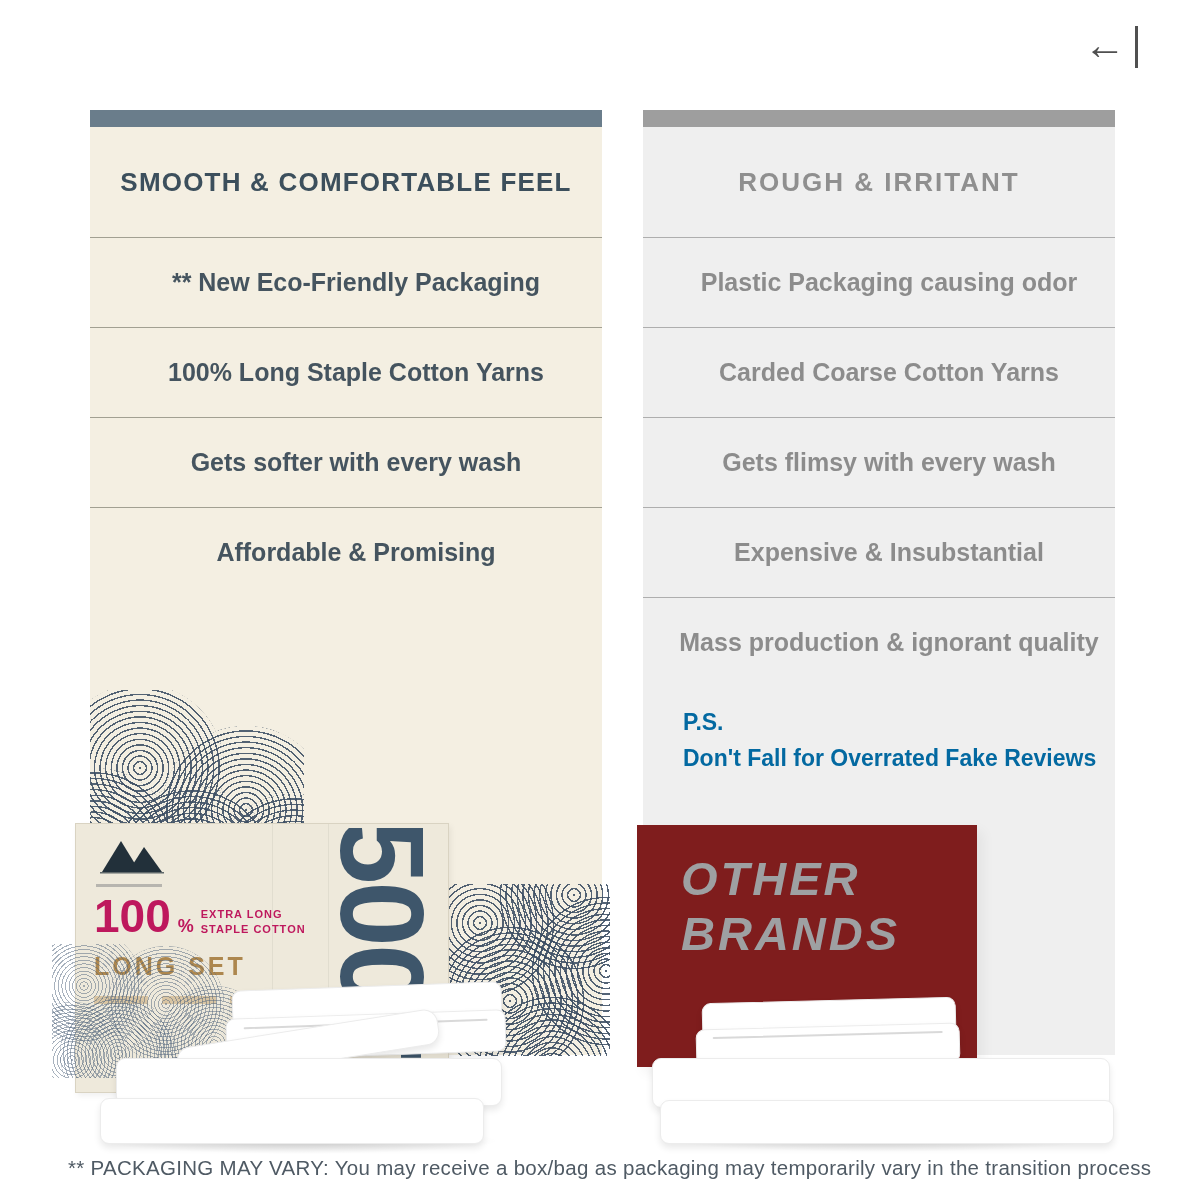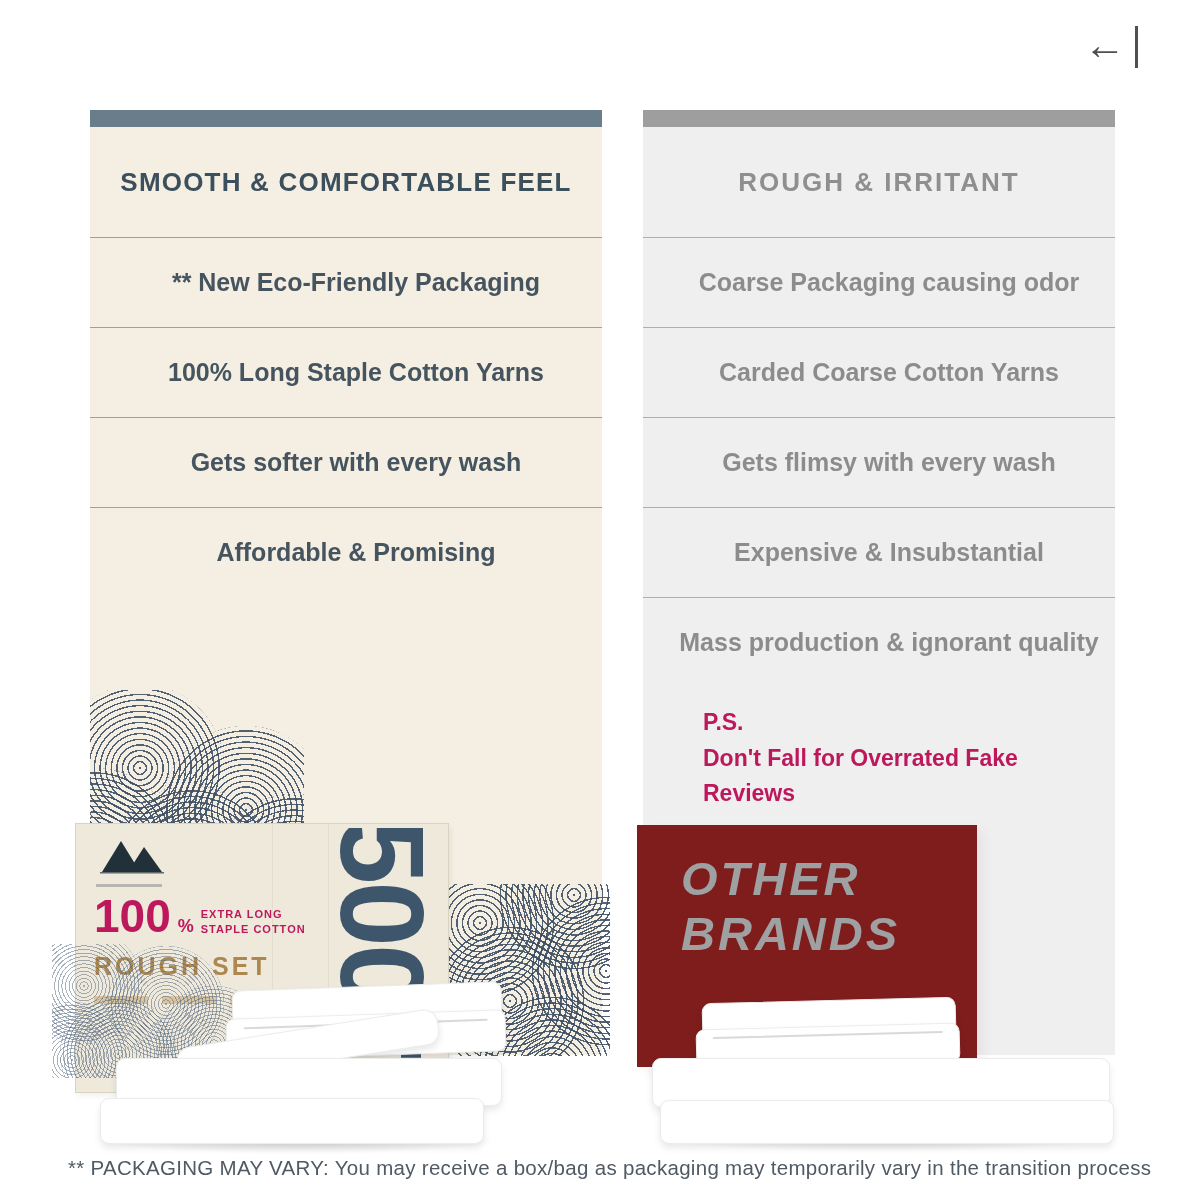--- a/index.html
+++ b/index.html
@@ -22,21 +22,21 @@
   .col-right .accent-bar{background:#9e9e9e;}
   .hdr{margin-top:17px;height:110px;display:flex;align-items:center;justify-content:center;
        font-weight:700;font-size:26px;}
   .col-left  .hdr{color:#3c4f5c;letter-spacing:1.2px;}
   .col-right .hdr{color:#8f8f8f;letter-spacing:2px;}
   .row{height:89px;display:flex;align-items:center;justify-content:center;
        font-size:25px;text-align:left;padding-left:20px;}
   .col-left  .row{border-top:1px solid rgba(95,95,80,.55);color:#45545f;font-weight:600;}
   .col-right .row{border-top:1px solid rgba(120,120,120,.55);color:#8c8c8c;font-weight:600;}
 
-  .ps{margin:18px 0 0 60px;color:#be185d;line-height:1.55;}
+  .ps{margin:18px 0 0 40px;color:#0369a1;line-height:1.55;}
   .ps .ps-label{font-size:23px;font-weight:700;}
   .ps .ps-text{font-size:23px;font-weight:600;}
 
   
   .deco{position:absolute;overflow:hidden;}
   .ring{position:absolute;border-radius:50%;opacity:.88;
         background:repeating-radial-gradient(circle,#3c4e63 0 1.4px,transparent 1.4px 5.6px);}
   .ring.big{width:168px;height:168px;}
   .ring.mid{width:150px;height:150px;}
   .ring.fine{width:116px;height:116px;opacity:.5;
@@ -96,21 +96,21 @@
     <div class="hdr">SMOOTH &amp; COMFORTABLE FEEL</div>
     <div class="row">** New Eco-Friendly Packaging</div>
     <div class="row">100% Long Staple Cotton Yarns</div>
     <div class="row">Gets softer with every wash</div>
     <div class="row">Affordable &amp; Promising</div>
   </section>
 
   <section class="col col-right">
     <div class="accent-bar"></div>
     <div class="hdr">ROUGH &amp; IRRITANT</div>
-    <div class="row">Coarse Packaging causing odor</div>
+    <div class="row">Plastic Packaging causing odor</div>
     <div class="row">Carded Coarse Cotton Yarns</div>
     <div class="row">Gets flimsy with every wash</div>
     <div class="row">Expensive &amp; Insubstantial</div>
     <div class="row">Mass production &amp; ignorant quality</div>
     <div class="ps">
       <div class="ps-label">P.S.</div>
       <div class="ps-text">Don't Fall for Overrated Fake Reviews</div>
     </div>
   </section>
 
@@ -142,21 +142,21 @@
       <div class="logo-caption"></div>
     </div>
     <div class="pct-row">
       <span class="pct-big">100</span>
       <span class="pct-sign">%</span>
       <span class="pct-claims">
         <span>EXTRA LONG</span><br>
         <span>STAPLE COTTON</span>
       </span>
     </div>
-    <div class="set-label">ROUGH SET</div>
+    <div class="set-label">LONG SET</div>
     <div class="size-bars">
       <div></div>
       <div></div>
       <div></div>
     </div>
     <div class="tc-strip">
       <div class="tc-inner">
         <span class="tc-big">500</span>
         <span class="tc-sm">TH</span>
         <span class="tc-sm">C</span>

